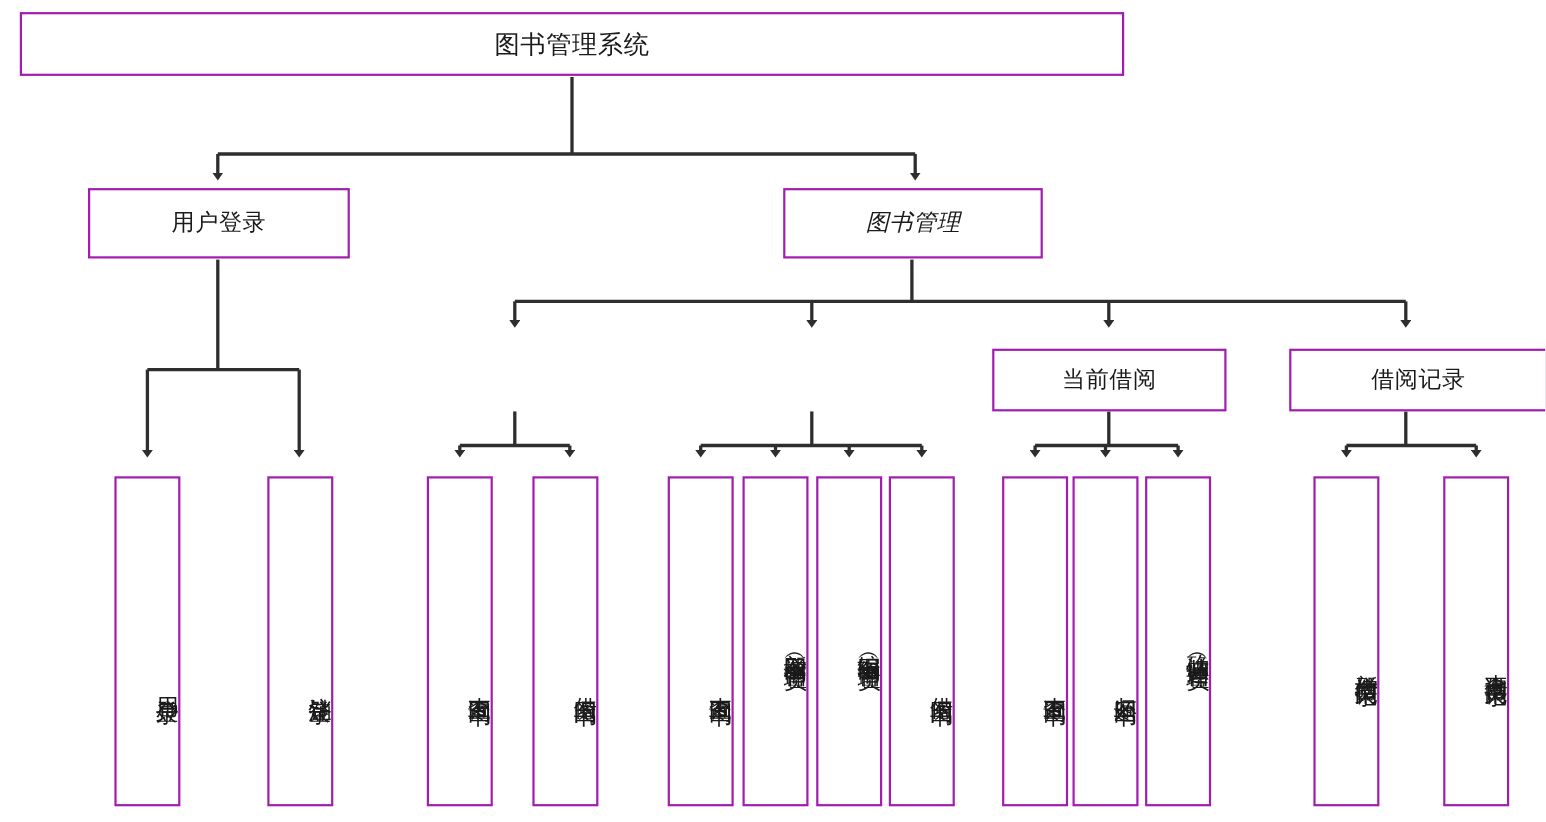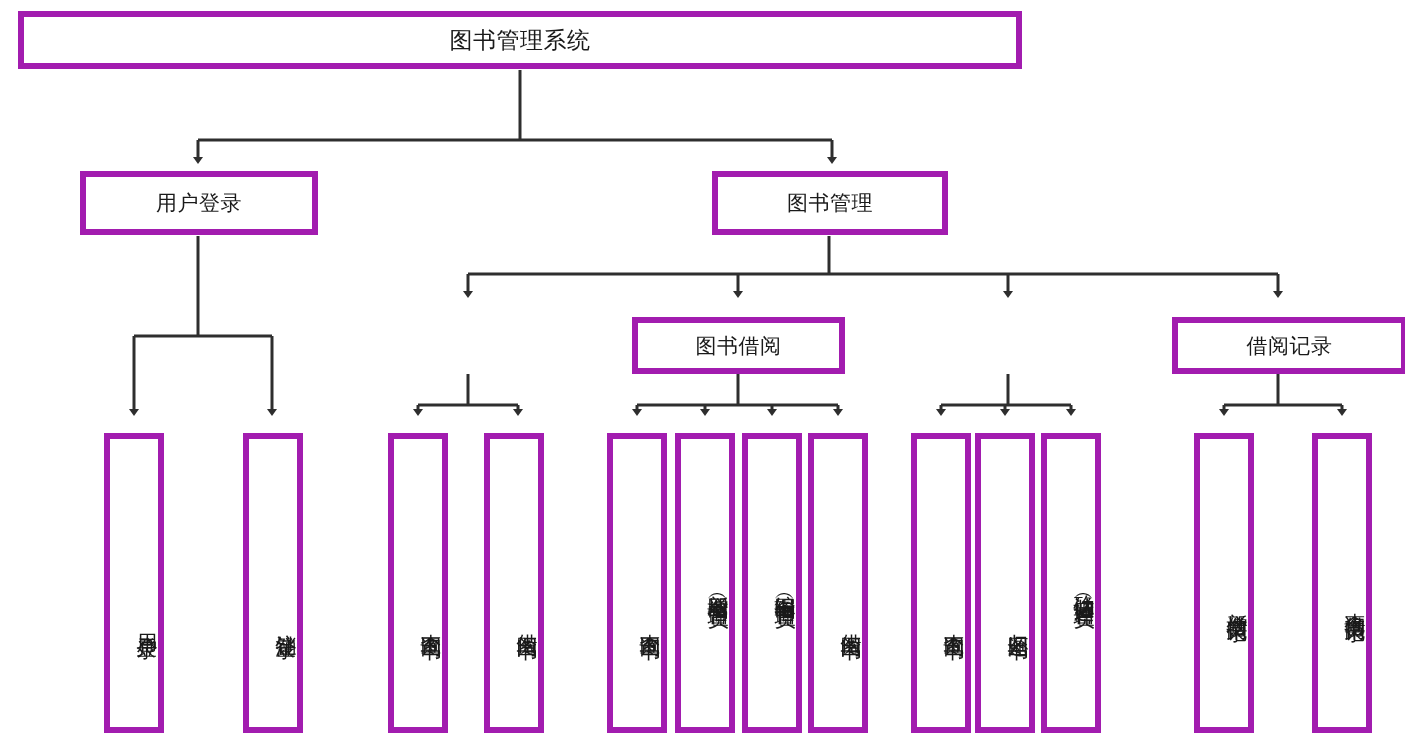--- a/index.html
+++ b/index.html
@@ -13,21 +13,21 @@
   #canvas {
     position: relative;
     width: 1405px;
     height: 747px;
     background: #ffffff;
     overflow: hidden;
   }
   .node {
     position: absolute;
     box-sizing: border-box;
-    border: 6px solid #a21caf;
+    border: 2px solid #a21caf;
     background: #ffffff;
     display: flex;
     align-items: center;
     justify-content: center;
     color: #1a1a1a;
     line-height: 1.14;
   }
   .node.h {
     font-size: 22px;
     letter-spacing: 0.5px;
@@ -127,26 +127,26 @@
     </g>
   </svg>
 
   <div class="node h root" style="left:18px; top:11px; width:1004px; height:58px;">
     <span>图书管理系统</span>
   </div>
 
   <div class="node h lvl2" style="left:80px; top:171px; width:238px; height:64px;">
     <span>用户登录</span>
   </div>
-  <div class="node h lvl2" style="left:712px; top:171px; width:236px; height:64px;">
+  <div class="node h lvl2" style="left:712px; top:171px; width:236px; height:64px;font-style:italic;">
     <span>图书管理</span>
   </div>
 
-  <div class="node h lvl2" style="left:632px; top:317px; width:213px; height:57px;">
-    <span>图书借阅</span>
+  <div class="node h lvl2" style="left:902px; top:317px; width:213px; height:57px;">
+    <span>当前借阅</span>
   </div>
   <div class="node h lvl2" style="left:1172px; top:317px; width:235px; height:57px;">
     <span>借阅记录</span>
   </div>
 
   <div class="node leaf" style="left:104px; top:433px; width:60px; height:300px; padding-top:76px;">
     <span>用户登录</span>
   </div>
   <div class="node leaf" style="left:243px; top:433px; width:60px; height:300px; padding-top:76px;">
     <span>注销登录</span>

